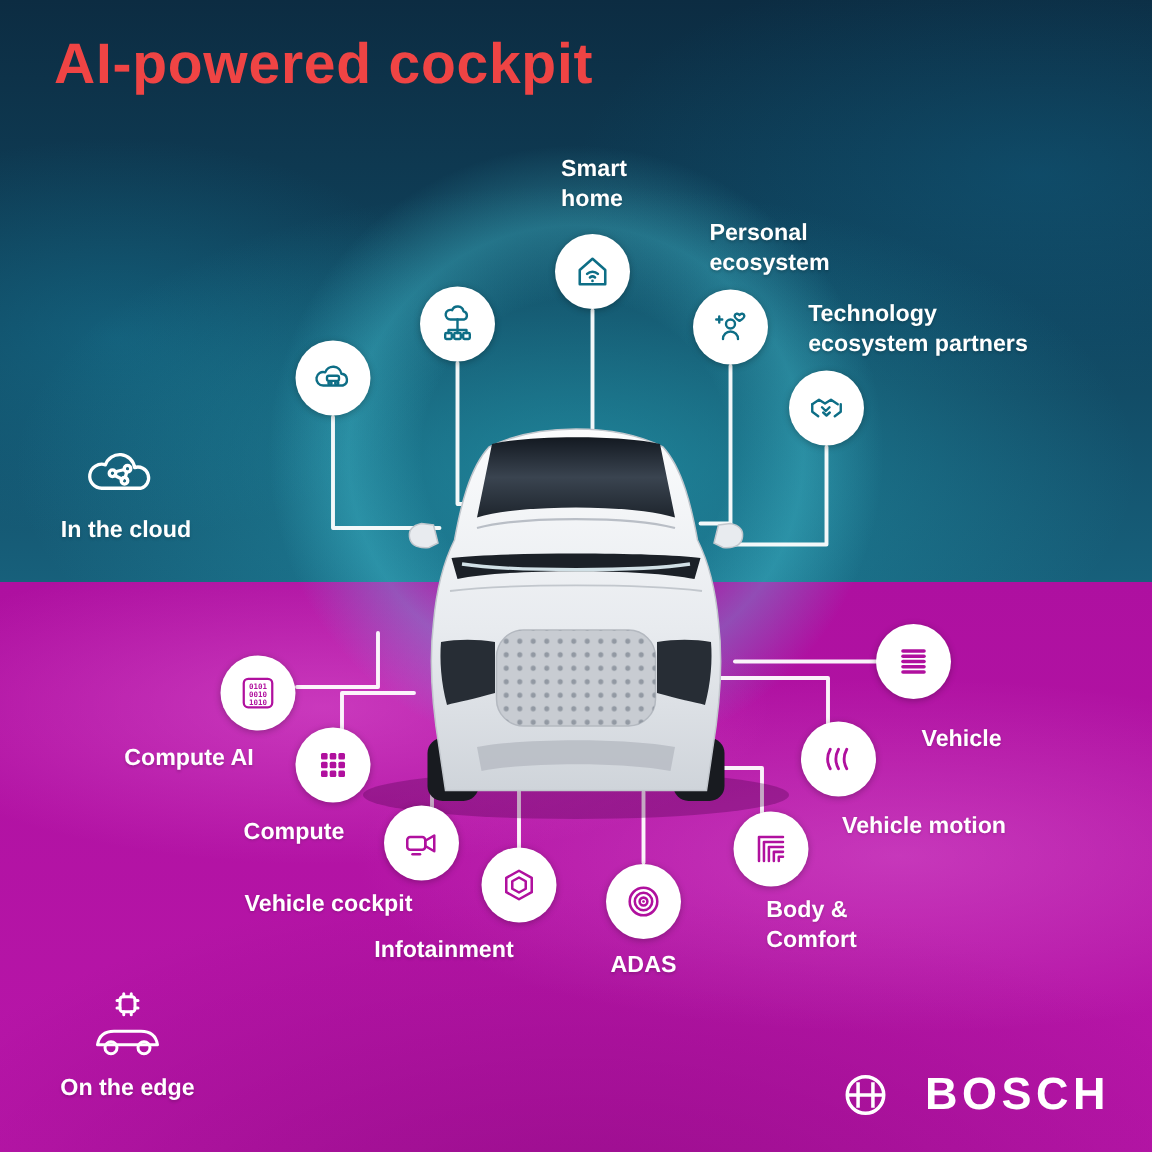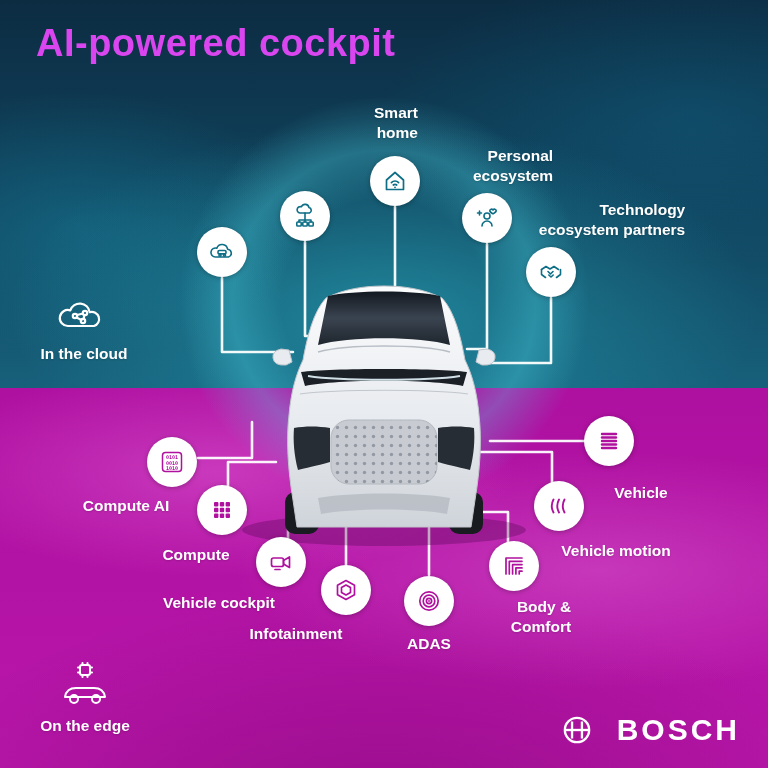--- a/index.html
+++ b/index.html
@@ -18,36 +18,36 @@
   }
   .zone-edge{
     top:388px;height:380px;
     background:
       radial-gradient(ellipse 430px 150px at 28% 22%, rgba(255,140,245,.32), transparent 70%),
       radial-gradient(ellipse 520px 170px at 78% 48%, rgba(255,160,250,.26), transparent 70%),
       radial-gradient(ellipse 640px 320px at 50% 118%, rgba(110,0,100,.45), transparent 78%),
       linear-gradient(180deg,#ae10a0,#b816a9);
   }
   .title{
-    position:absolute;left:36px;top:22px;color:#d946ef;
+    position:absolute;left:36px;top:22px;color:#ef4444;
     font-size:38px;font-weight:bold;letter-spacing:.5px;z-index:6;
   }
   .art{position:absolute;left:0;top:0;z-index:2;pointer-events:none;}
   .badge{
     position:absolute;width:50px;height:50px;border-radius:50%;
     background:#fff;transform:translate(-50%,-50%);
     display:flex;align-items:center;justify-content:center;
     box-shadow:0 1px 5px rgba(0,0,0,.28);z-index:4;
   }
   .badge.cloud{color:#0d6e86;}
   .badge.edge{color:#b0109e;}
   .badge svg{display:block;}
   .n-label{
     position:absolute;color:#fff;font-weight:bold;font-size:15.5px;
-    line-height:1.28;text-align:right;white-space:pre-line;
+    line-height:1.28;text-align:left;white-space:pre-line;
     transform:translateX(-50%);z-index:5;text-shadow:0 1px 2px rgba(0,0,0,.18);
   }
   .marker-icon{position:absolute;transform:translate(-50%,-50%);z-index:5;color:#fff;}
   .logo{
     position:absolute;right:28px;bottom:20px;display:flex;align-items:center;
     gap:22px;z-index:6;color:#fff;
   }
   .wordmark{font-size:30px;font-weight:bold;letter-spacing:3px;color:#fff;}
 </style>
 </head>

